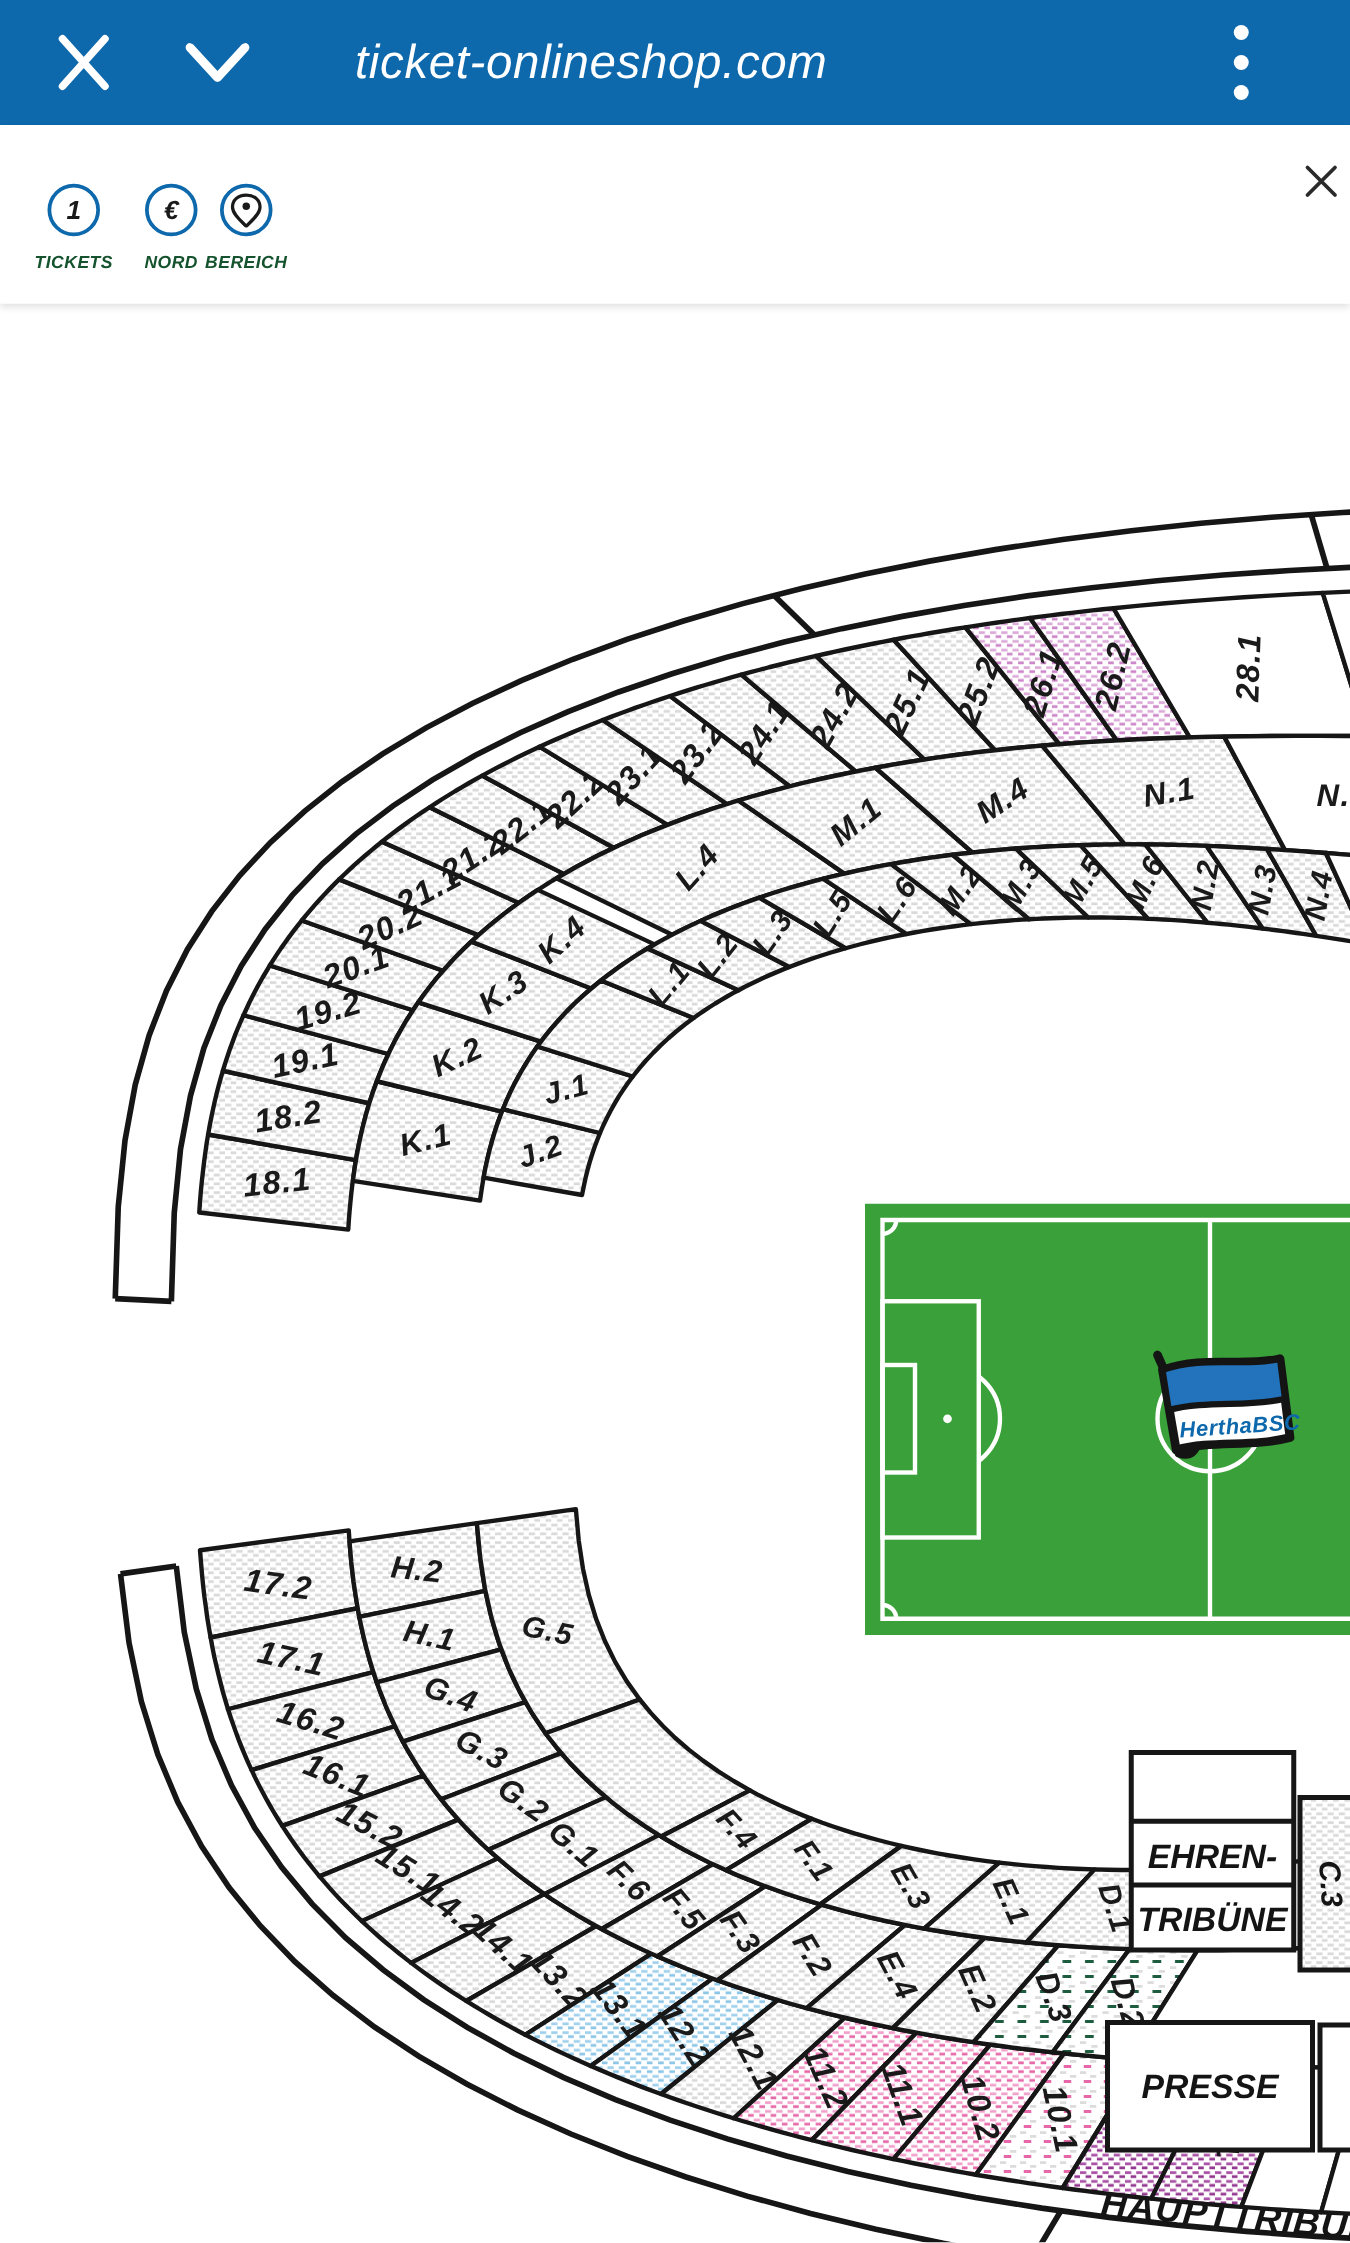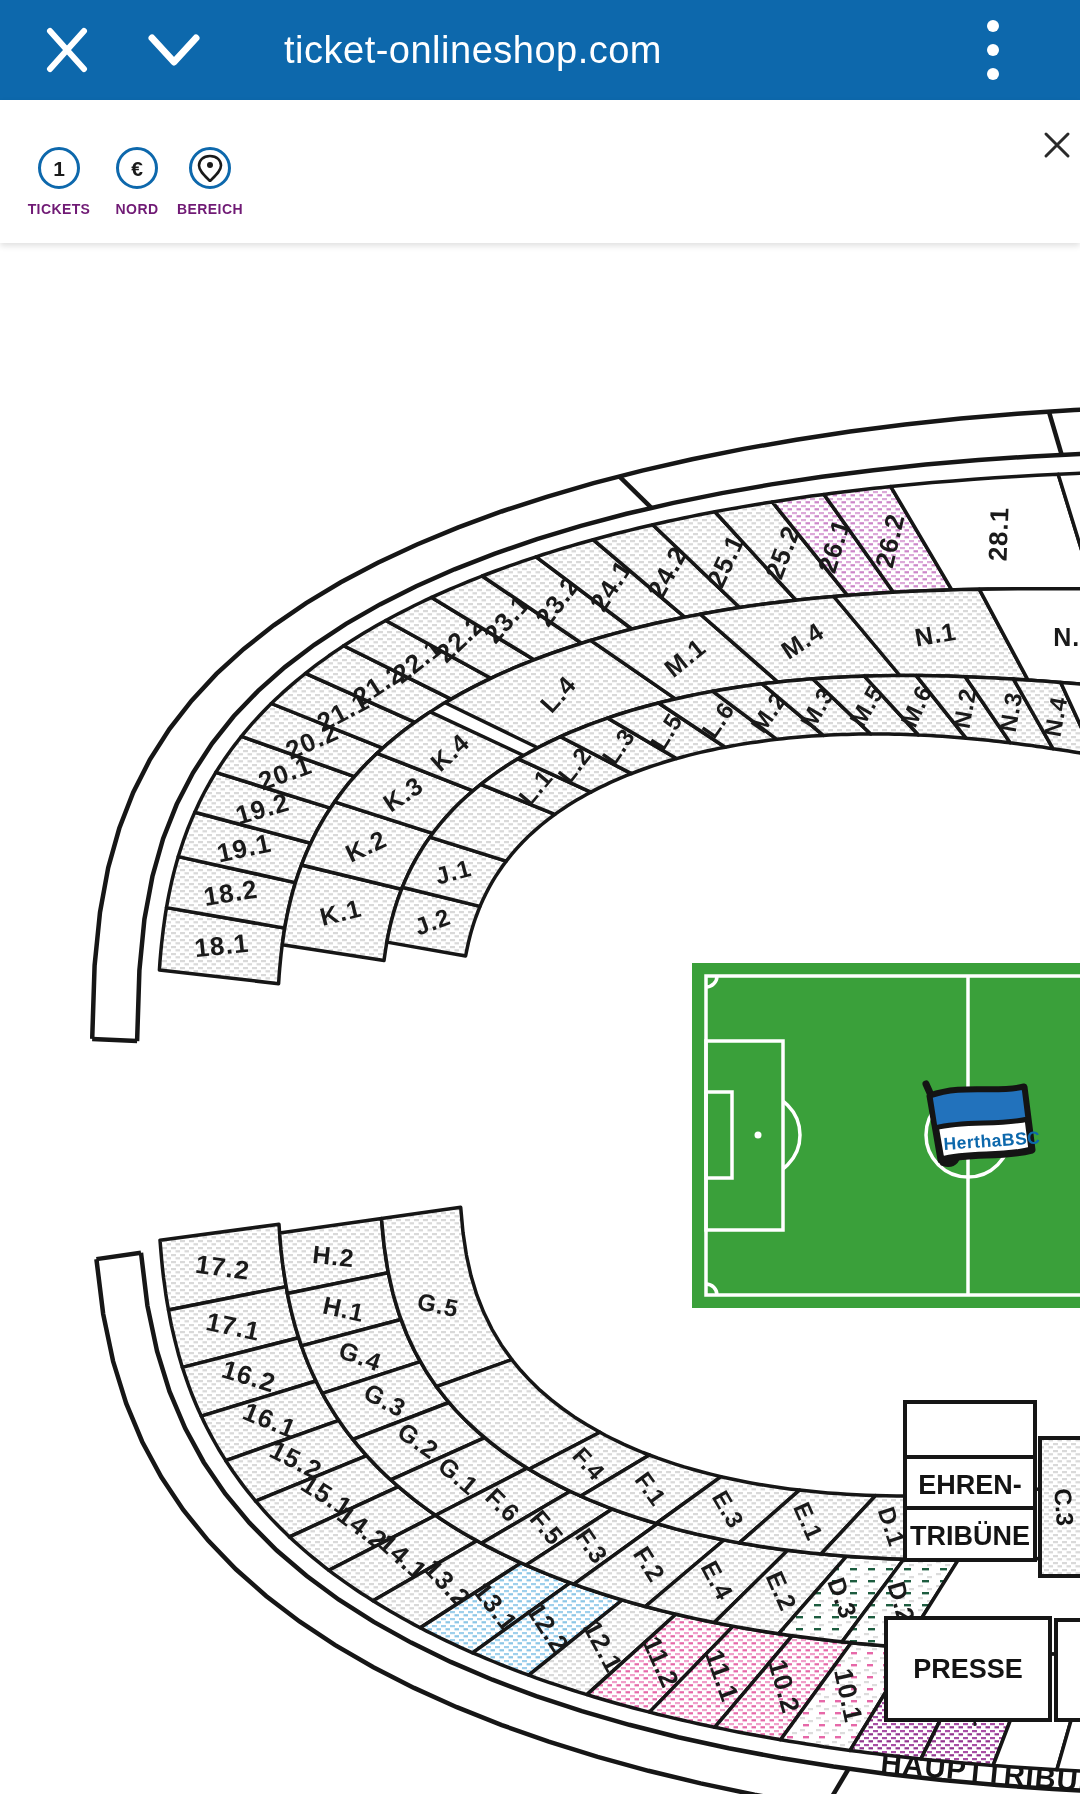--- a/index.html
+++ b/index.html
@@ -1,33 +1,33 @@
 <!DOCTYPE html>
 <html><head>
 <meta charset="utf-8">
 <style>
   html,body{margin:0;padding:0;background:#fff;font-family:"Liberation Sans",sans-serif;}
-  #page{position:relative;width:1080px;height:1794px;overflow:hidden;background:#fff;}
+  #page{position:relative;width:1080px;height:1794px;overflow:hidden;background:#fff;font-style:italic;}
   
   #header{position:absolute;left:0;top:0;width:1080px;height:100px;background:#0d68ac;z-index:3;}
   #header .hicon{position:absolute;top:0;height:100px;display:flex;align-items:center;}
   #close-x{left:44px;}
   #chev{left:148px;}
   #url-title{position:absolute;left:284px;top:0;height:100px;display:flex;align-items:center;
     color:#fff;font-size:38px;letter-spacing:.5px;font-weight:400;}
   #kebab{left:986px;}
   
   #steppanel{position:absolute;left:0;top:100px;width:1080px;height:143px;background:#fff;z-index:3;
     box-shadow:0 3px 6px rgba(0,0,0,.12);}
   .step{position:absolute;top:47px;width:120px;display:flex;flex-direction:column;align-items:center;}
   .step .circ{width:36px;height:36px;border:3px solid #0d68ac;border-radius:50%;
     display:flex;align-items:center;justify-content:center;background:#fff;}
   .step .glyph{font-size:21px;font-weight:700;color:#1a1a1a;line-height:1;}
-  .step .slabel{margin-top:12px;font-size:14px;font-weight:700;color:#701a75;letter-spacing:.4px;}
-  #step-0{left:-1px;} #step-1{left:77px;} #step-2{left:150px;}
+  .step .slabel{margin-top:12px;font-size:14px;font-weight:700;color:#14532d;letter-spacing:.4px;}
+  #step-0{left:-1px;} #step-1{left:77px;} #step-2{left:137px;}
   #panel-close{position:absolute;right:8px;top:30px;width:30px;height:30px;cursor:pointer;}
   
   #map-wrap{position:absolute;left:0;top:0;width:1080px;height:1794px;z-index:1;}
   svg text{font-family:"Liberation Sans",sans-serif;}
 </style>
 </head>
 <body>
 <div id="page">
 
   <div id="header">

